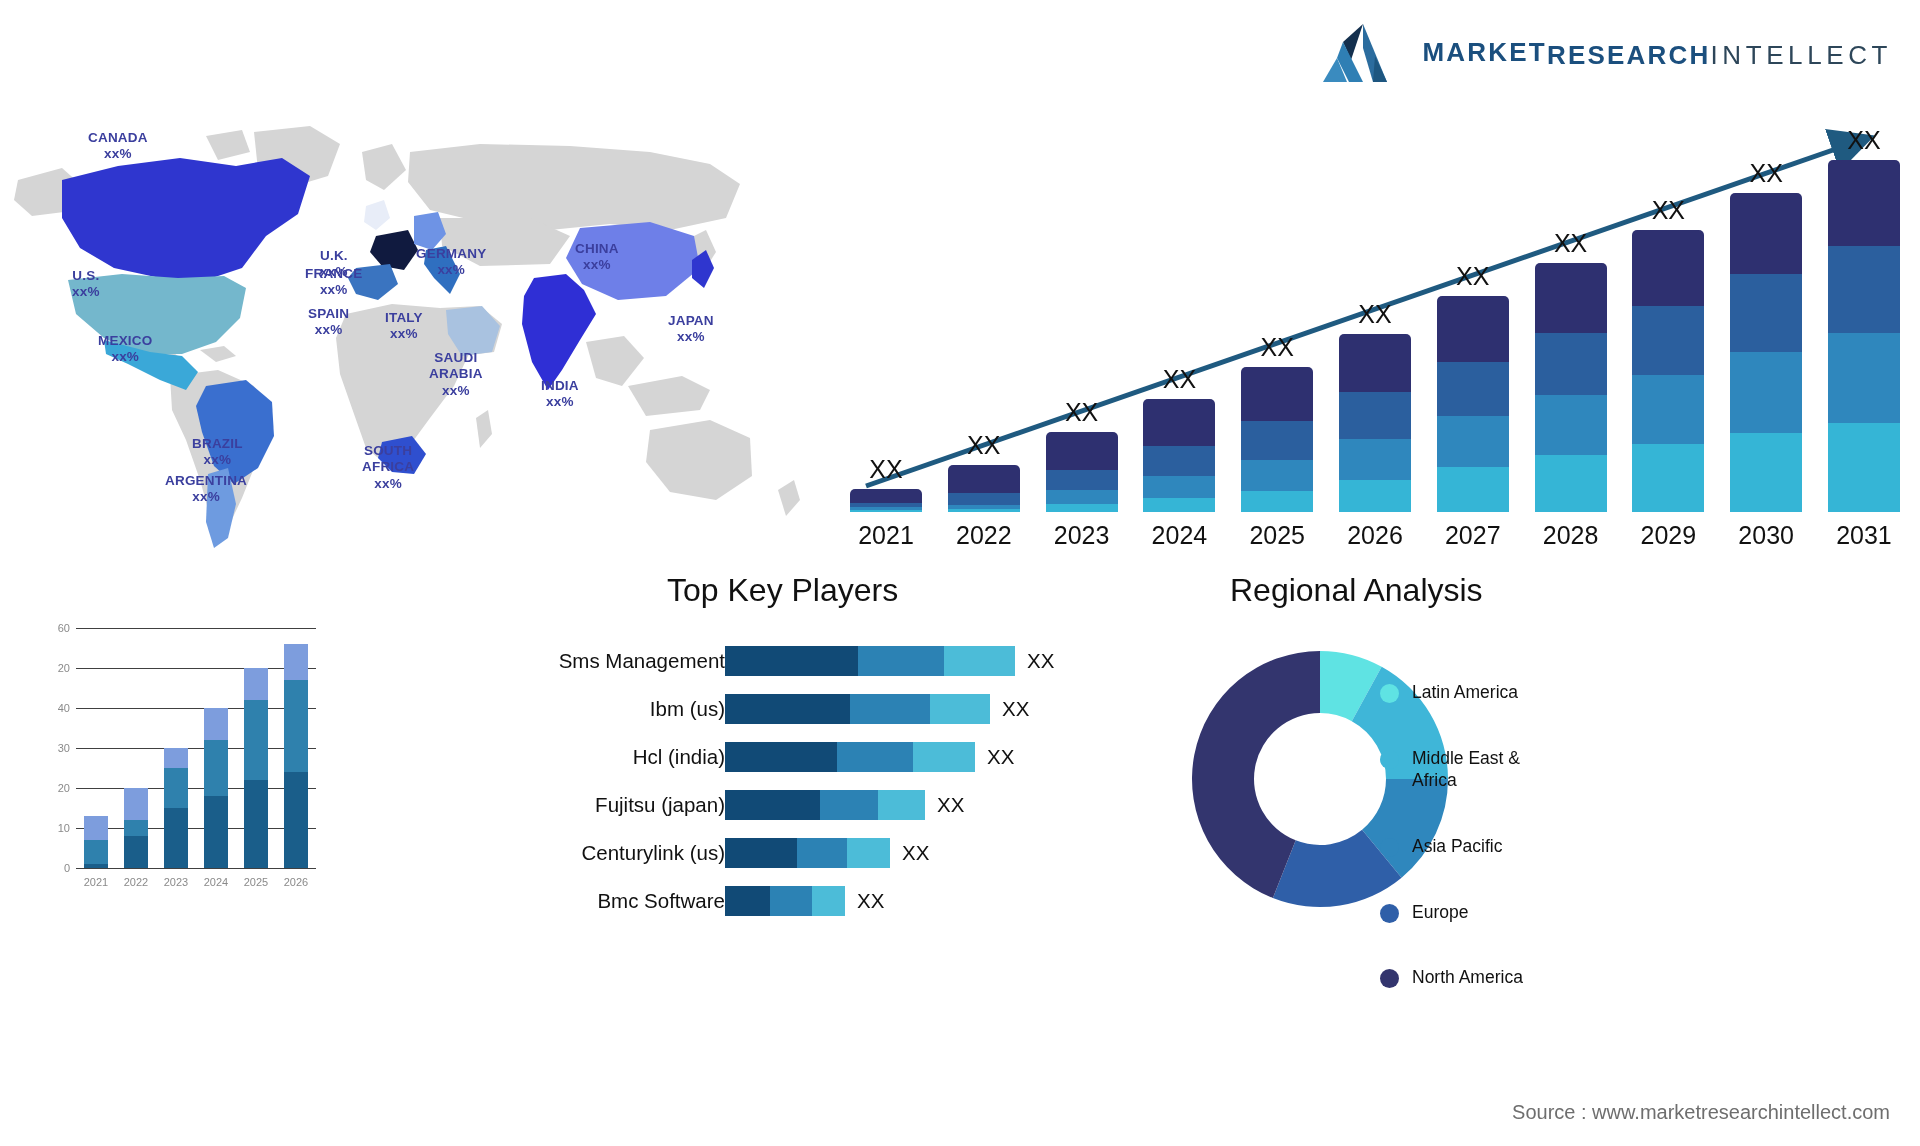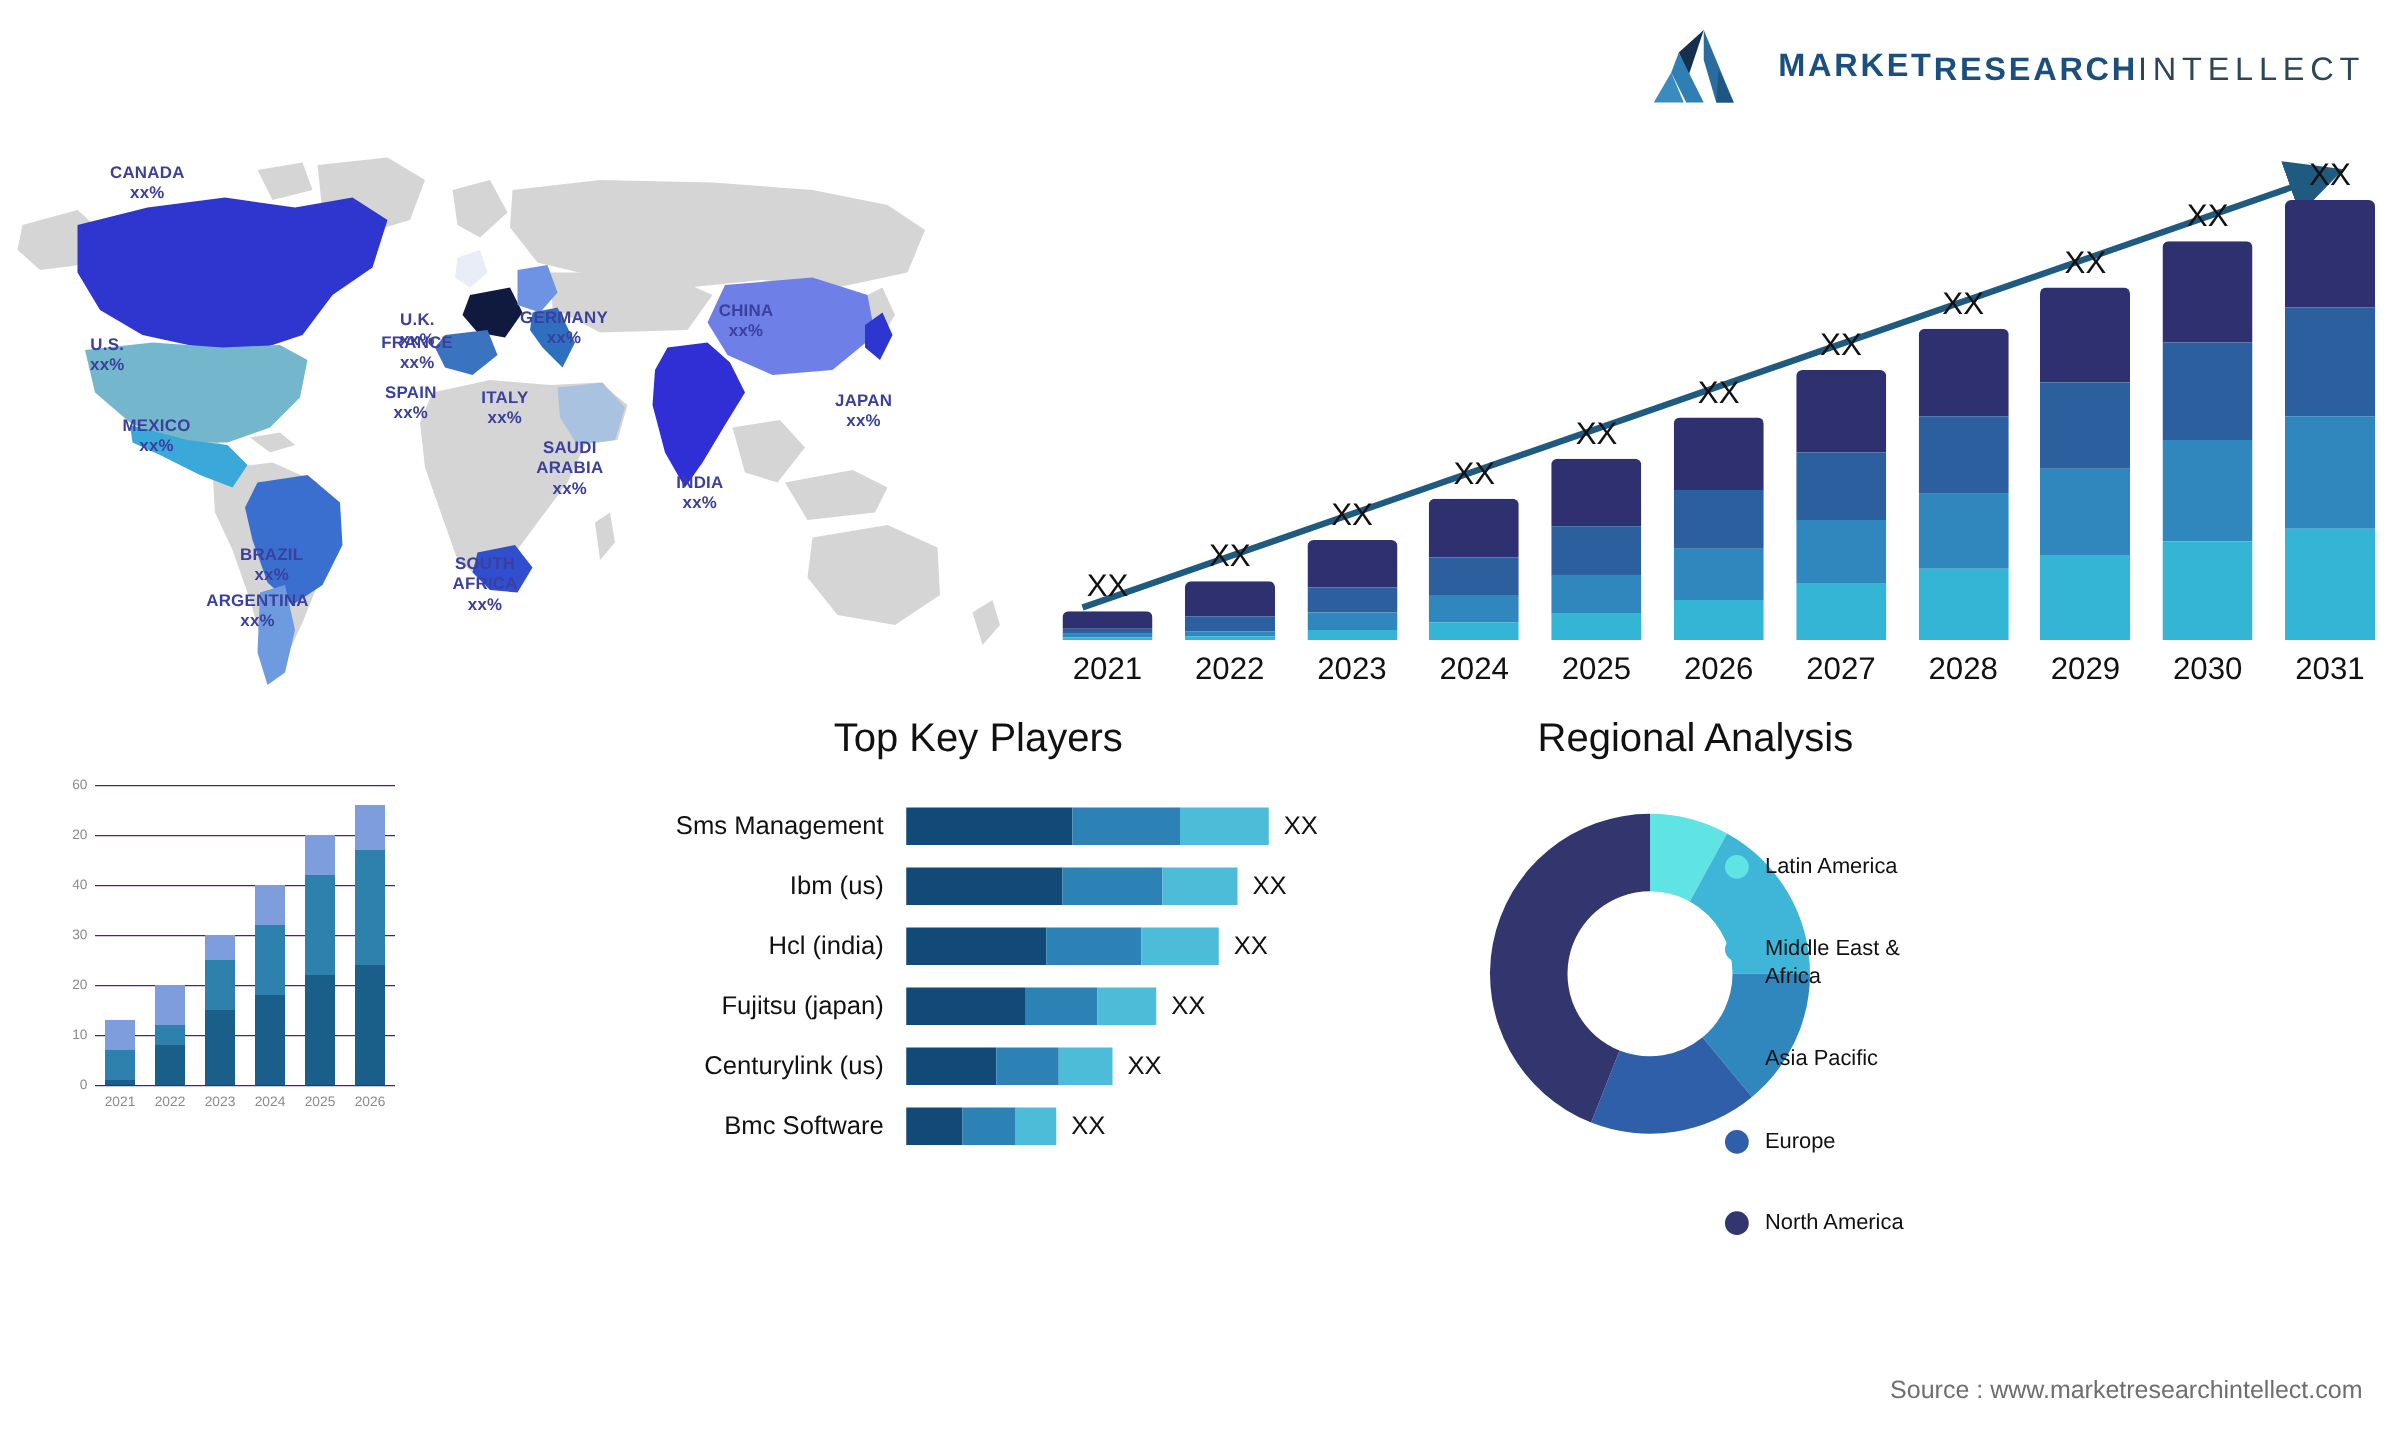--- a/index.html
+++ b/index.html
@@ -53,39 +53,39 @@
 
   
   .sec-title {
     position:absolute; font-size:32px; color:#111; font-weight:400;
     font-family:"Liberation Sans", sans-serif;
   }
 
   
   .seg-chart { position:absolute; left:36px; top:620px; width:280px; height:280px; }
   .seg-plot { position:absolute; left:40px; top:8px; right:0; bottom:32px; }
-  .gridline { position:absolute; left:0; right:0; height:1px; background:#4c1d95; }
+  .gridline { position:absolute; left:0; right:0; height:1px; background:#404040; }
   .ytick { position:absolute; right:calc(100% + 6px); transform:translateY(-50%);
            font-size:11px; color:#8a8a8a; }
   .sbars { position:absolute; left:0; right:0; bottom:0; top:0;
            display:flex; align-items:flex-end; justify-content:space-around; }
   .sbar { width:24px; display:flex; flex-direction:column; justify-content:flex-end; }
   .sseg { width:100%; }
   .sxaxis { position:absolute; left:40px; right:0; bottom:12px;
             display:flex; justify-content:space-around; }
   .sxlbl { width:34px; text-align:center; font-size:11px; color:#8a8a8a; }
   .seg-legend { position:absolute; left:340px; top:672px; }
   .lg-row { display:flex; align-items:center; gap:14px; margin-bottom:20px; }
   .lg-dot { width:20px; height:20px; border-radius:50%; flex:none; }
   .lg-txt { font-size:23px; color:#111; font-family:"Liberation Sans", sans-serif; }
 
   
   .players { position:absolute; left:520px; top:640px; width:580px; }
   .prow { display:flex; align-items:center; height:41px; margin-bottom:7px; }
-  .pname { width:205px; text-align:right; padding-right:18px; font-size:20.5px; color:#111;
+  .pname { width:205px; text-align:right; font-size:20.5px; color:#111;
            font-family:"Liberation Sans", sans-serif; white-space:nowrap;}
   .pbar { height:30px; display:flex; }
   .pseg { height:100%; }
   .pxx { font-size:20.5px; color:#111; margin-left:12px; }
 
   
   .regional { position:absolute; left:1180px; top:620px; width:740px; height:300px; }
   .donut { position:absolute; left:-95px; top:14px; }
   .reg-legend { position:absolute; left:200px; top:18px; }
   .rg-row { display:flex; align-items:flex-start; gap:13px; margin-bottom:19px;margin-top:44px; }

